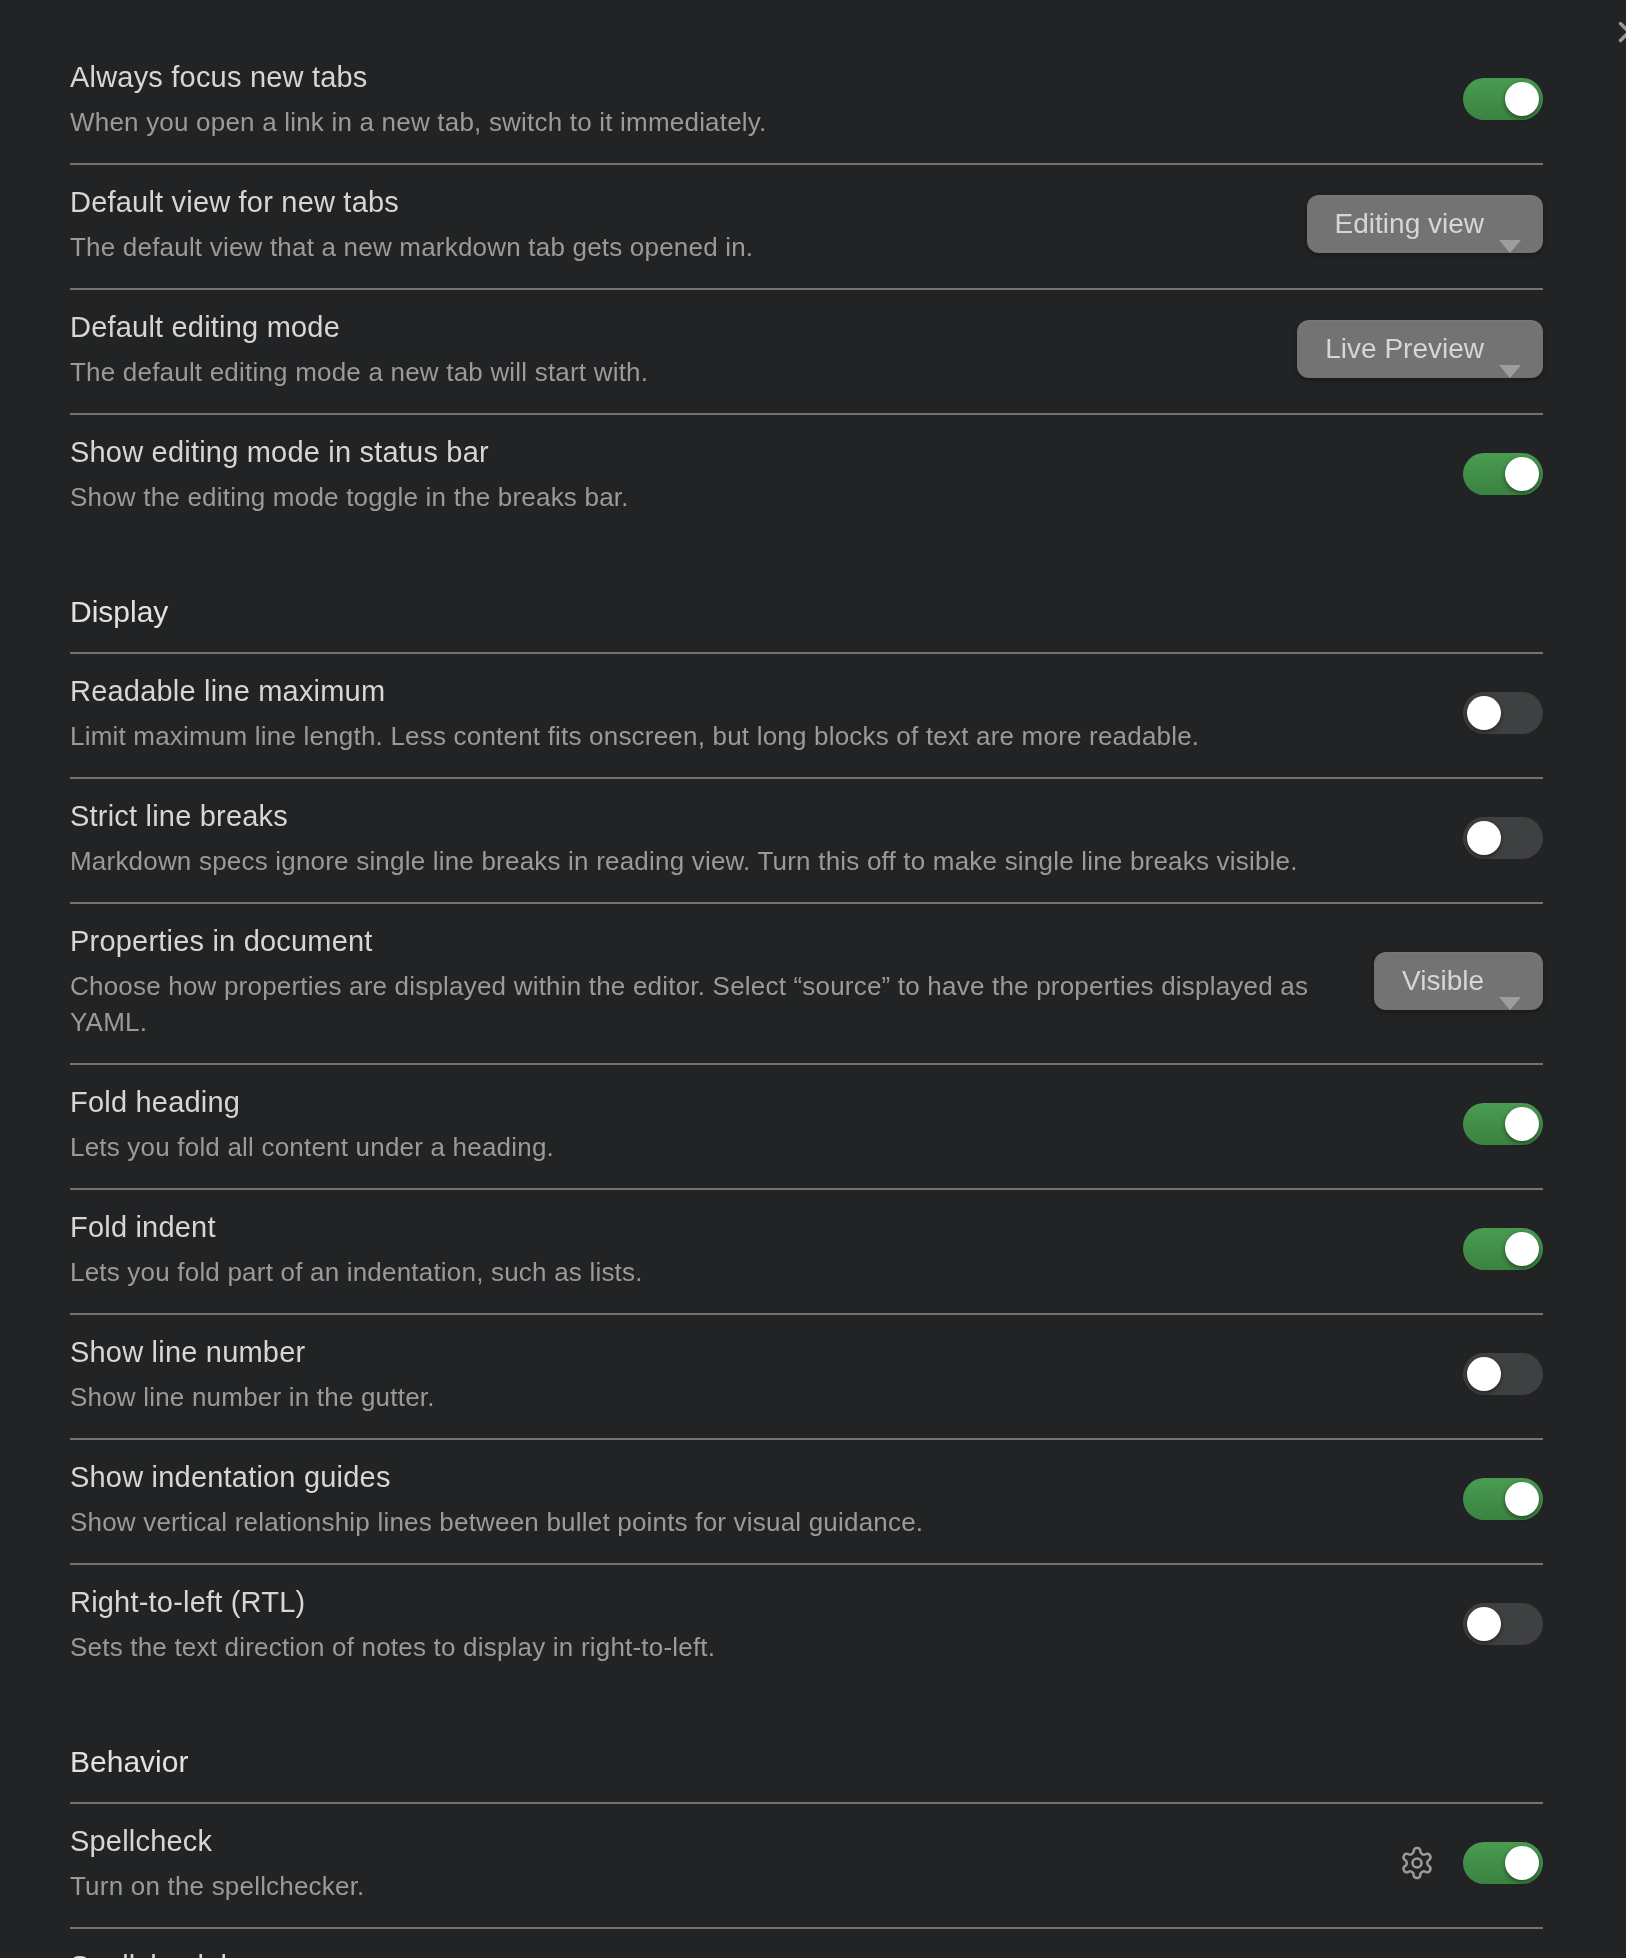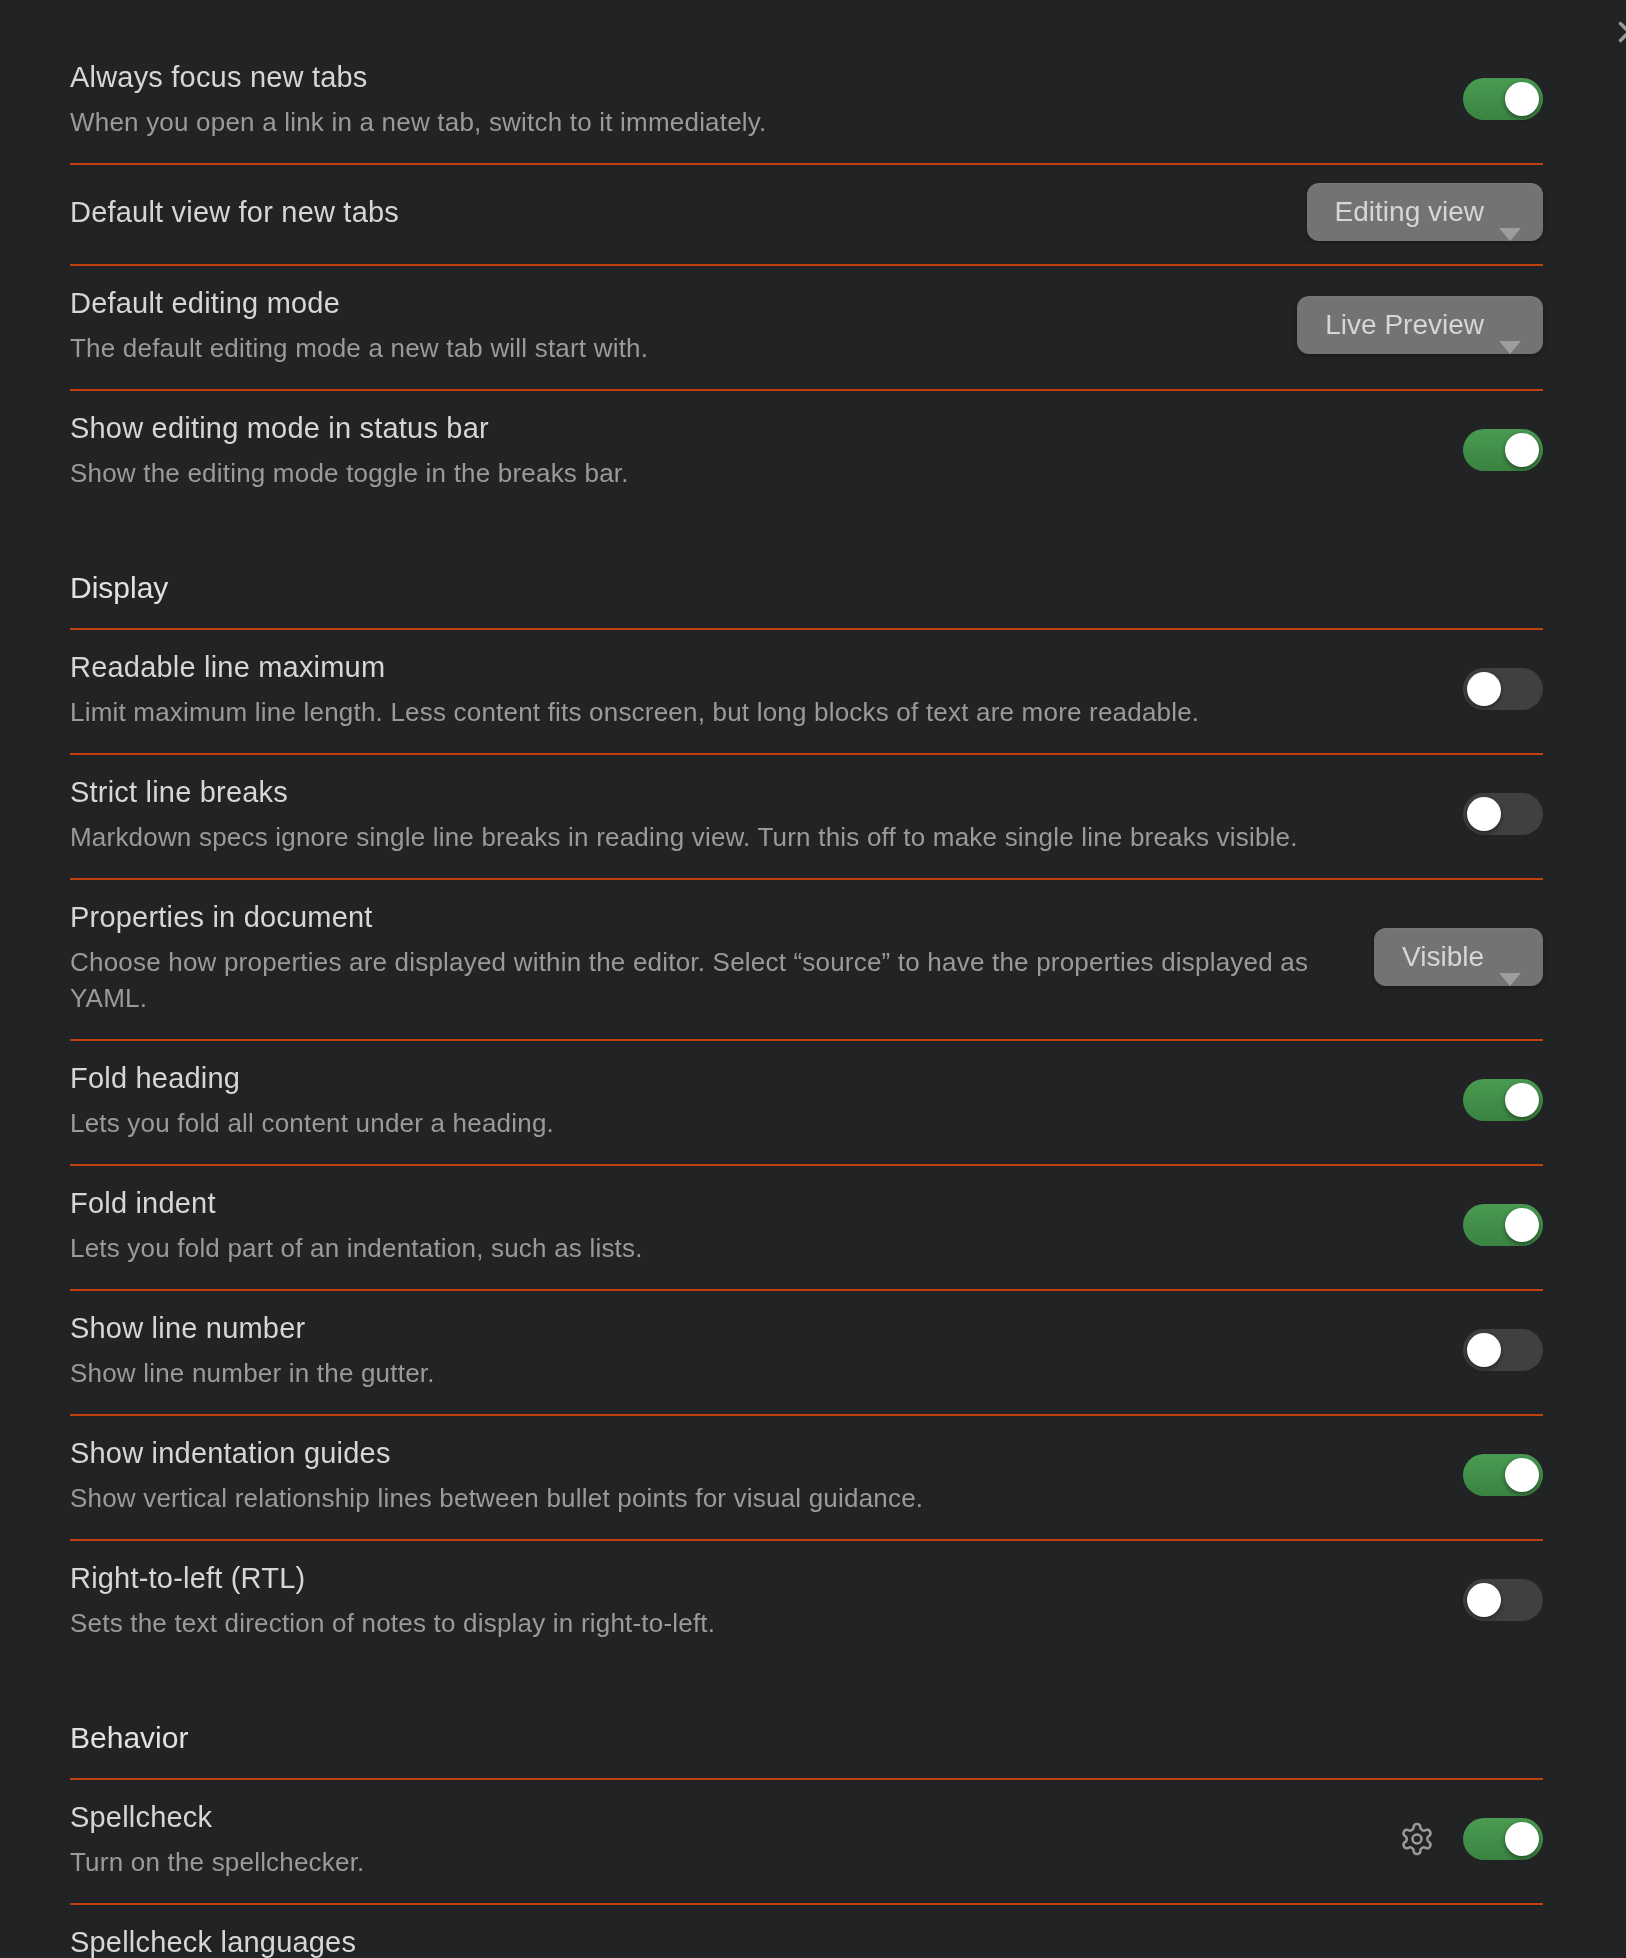--- a/index.html
+++ b/index.html
@@ -30,21 +30,21 @@
     font-size: 30px;
     line-height: 40px;
     font-weight: 400;
     color: #e2e2e2;
   }
   .setting-row {
     display: flex;
     align-items: center;
     gap: 28px;
     padding: 18px 0 23px 0;
-    border-top: 2px solid #c2410c;
+    border-top: 2px solid #737373;
   }
   .setting-row.no-border { border-top: none; }
   .row-info { flex: 1 1 auto; min-width: 0; }
   .row-title {
     font-size: 29px;
     line-height: 38px;
     color: #d6d6d6;
     letter-spacing: 0.2px;
   }
   .row-desc {
@@ -128,20 +128,21 @@
         </div>
         <div class="row-control">
           <div class="toggle on">
             <div class="knob"></div>
           </div>
         </div>
       </div>
       <div class="setting-row">
         <div class="row-info">
           <div class="row-title">Default view for new tabs</div>
+          <div class="row-desc">The default view that a new markdown tab gets opened in.</div>
         </div>
         <div class="row-control">
           <div class="dropdown">
             <span class="dd-label">Editing view</span>
             <span class="dd-caret"></span>
           </div>
         </div>
       </div>
       <div class="setting-row">
         <div class="row-info">

